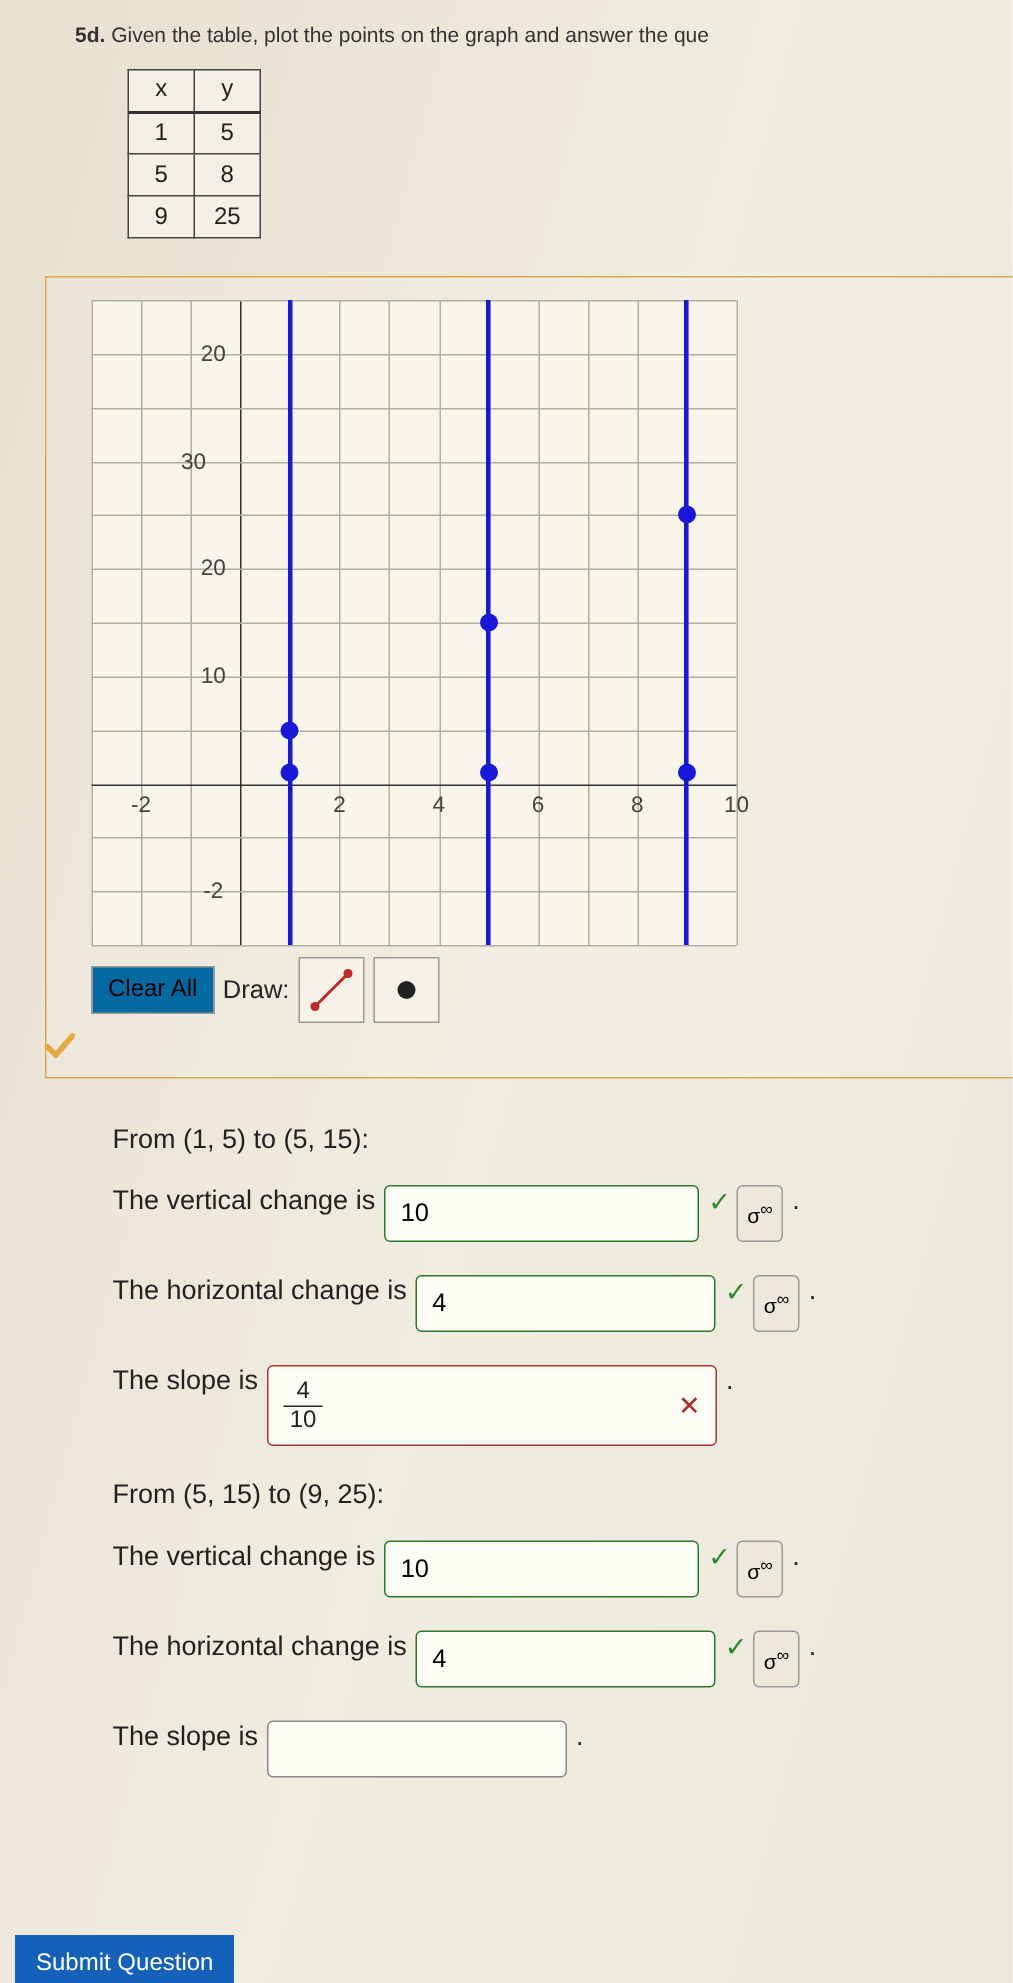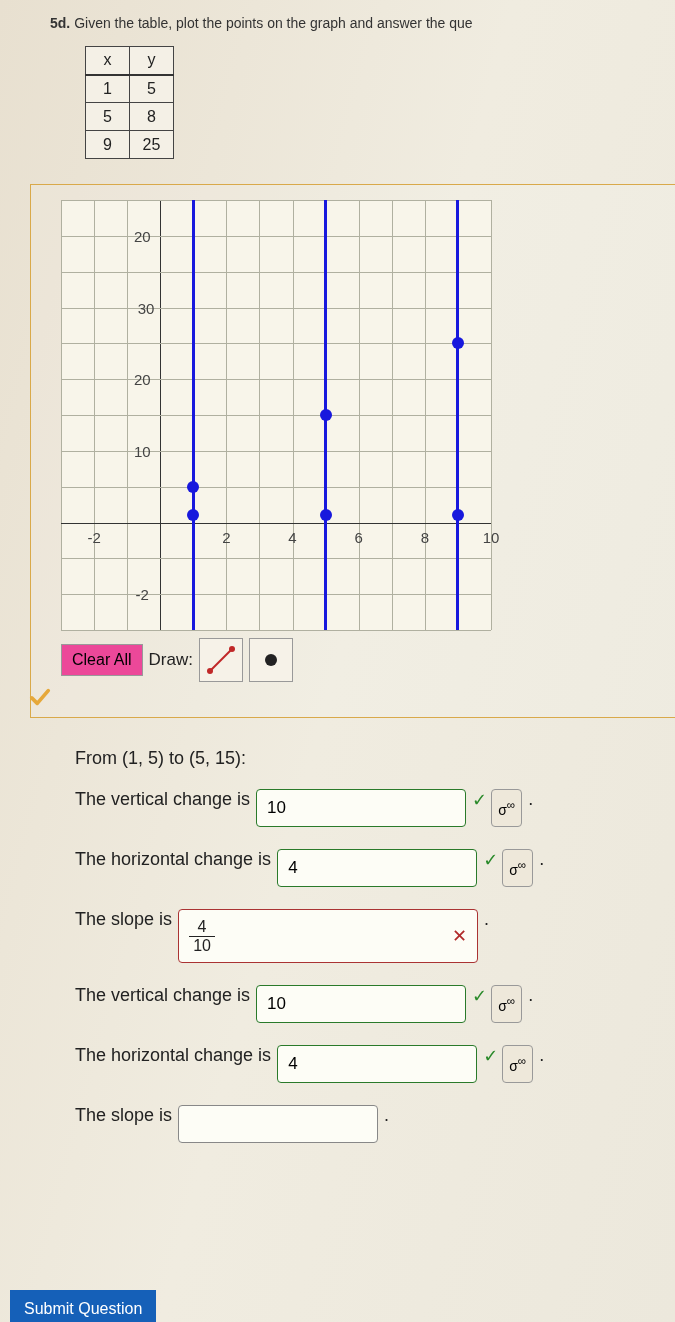--- a/index.html
+++ b/index.html
@@ -76,21 +76,21 @@
     position: absolute;
     width: 12px; height: 12px;
     border-radius: 50%;
     background: #1818dd;
     transform: translate(-50%,-50%);
   }
 
   .toolbar { display: flex; align-items: center; gap: 6px; margin-left: 20px;}
   .btn {
     border: 1px solid #999;
-    background: #ec4899;
+    background: #0369a1;
     padding: 6px 10px;
     font-size: 16px;
     cursor: pointer;
   }
   .tool {
     border: 1px solid #999;
     background: #f6f2e8;
     width: 44px; height: 44px;
     display:flex; align-items:center; justify-content:center;
     cursor:pointer;
@@ -215,21 +215,21 @@
       <div class="gridline-h" style="top: 0px;"></div>
       <div class="tick-label" style="left: 33.0769px; top: 336.5px;">-2</div>
       <div class="tick-label" style="left: 165.385px; top: 336.5px;">2</div>
       <div class="tick-label" style="left: 231.538px; top: 336.5px;">4</div>
       <div class="tick-label" style="left: 297.692px; top: 336.5px;">6</div>
       <div class="tick-label" style="left: 363.846px; top: 336.5px;">8</div>
       <div class="tick-label" style="left: 430px; top: 336.5px;">10</div>
       <div class="tick-label" style="left: 81.2308px; top: 394.167px;">-2</div>
       <div class="tick-label" style="left: 81.2308px; top: 250.833px;">10</div>
       <div class="tick-label" style="left: 81.2308px; top: 179.167px;">20</div>
-      <div class="tick-label" style="left: 85px; top: 107.5px;">30</div>
+      <div class="tick-label" style="left: 68px; top: 107.5px;">30</div>
       <div class="tick-label" style="left: 81.2308px; top: 35.8333px;">20</div>
       <div class="plot-line" style="left: 130.808px;"></div>
       <div class="plot-line" style="left: 263.115px;"></div>
       <div class="plot-line" style="left: 395.423px;"></div>
       <div class="plot-dot" style="left: 132.308px; top: 286.667px;"></div>
       <div class="plot-dot" style="left: 264.615px; top: 215px;"></div>
       <div class="plot-dot" style="left: 396.923px; top: 143.333px;"></div>
       <div class="plot-dot" style="left: 132.308px; top: 315.333px;"></div>
       <div class="plot-dot" style="left: 264.615px; top: 315.333px;"></div>
       <div class="plot-dot" style="left: 396.923px; top: 315.333px;"></div>
@@ -282,20 +282,21 @@
       <div class="frac">
         <span>4</span>
         <span class="bar"></span>
         <span>10</span>
       </div>
       <span class="mark bad">✕</span>
     </div>
     <span class="period">.</span>
   </div>
 
+  <div class="ans-heading">From (5, 15) to (9, 25):</div>
 
   <div class="ans-line">
     <span>The vertical change is</span>
     <input class="ans-input input-w1" value="10" style="">
     <span class="mark ok">✓</span>
     <button class="sigma-btn">σ<sup>∞</sup></button>
     <span class="period">.</span>
   </div>
 
   <div class="ans-line">

